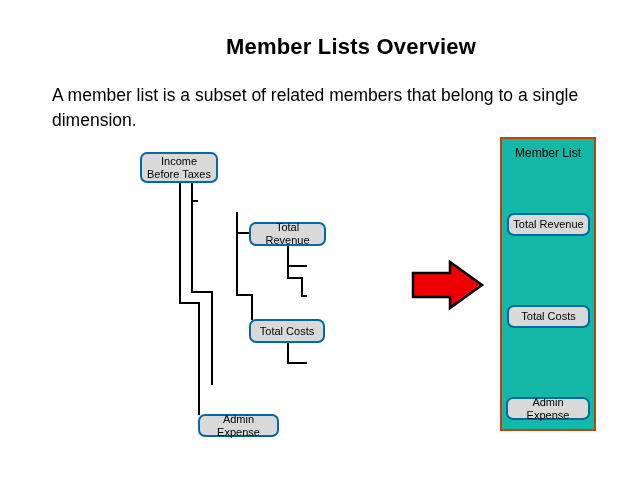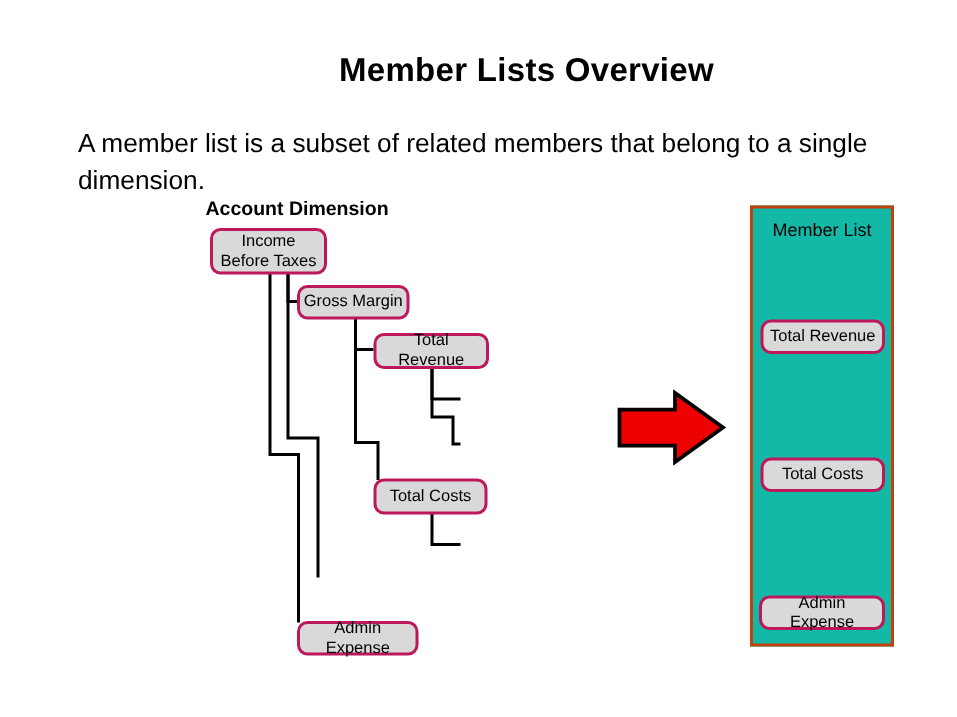--- a/index.html
+++ b/index.html
@@ -41,21 +41,21 @@
     position: absolute;
     left: 0; top: 0;
     width: 638px; height: 478px;
     pointer-events: none;
   }
   .connectors polyline { fill: none; stroke: #000000; stroke-width: 2; }
   .node {
     position: absolute;
     box-sizing: border-box;
     background: #d9d9d9;
-    border: 2px solid #be185d;
+    border: 2px solid #0369a1;
     border-radius: 7px;
     display: flex;
     align-items: center;
     justify-content: center;
     text-align: center;
     font-size: 11px;
     line-height: 1.18;
     white-space: pre-line;
     padding: 1px 2px;
   }
@@ -95,39 +95,37 @@
 </style>
 </head>
 <body>
 
 <div class="slide">
 
   <h1 class="title">Member Lists Overview</h1>
 
   <p class="body-text">A member list is a subset of related members that belong to a single dimension.</p>
 
-  <div class="diagram-heading">Account Dimension</div>
 
   <svg class="connectors" viewBox="0 0 638 478" xmlns="http://www.w3.org/2000/svg">
     <g>
       <polyline points="192,182 192,201 198,201"></polyline>
       <polyline points="237,212 237,233 249,233"></polyline>
       <polyline points="237,212 237,295 252,295 252,320"></polyline>
       <polyline points="288,245 288,266 307,266"></polyline>
       <polyline points="288,245 288,278 302,278 302,296 307,296"></polyline>
       <polyline points="288,342 288,363 307,363"></polyline>
       <polyline points="192,182 192,292 212,292 212,385"></polyline>
       <polyline points="180,182 180,303 199,303 199,415"></polyline>
     </g>
     <polygon points="413,273 450,273 450,262 482,285 450,308 450,297 413,297" fill="#ee0000" stroke="#000000" stroke-width="2.5"></polygon>
   </svg>
 
   <div class="node" id="node-income">Income
 Before Taxes</div>
-  <div class="node" id="node-gross-margin">Gross Margin</div>
   <div class="node" id="node-total-revenue">Total Revenue</div>
   <div class="node" id="node-total-costs">Total Costs</div>
   <div class="node" id="node-admin-expense">Admin Expense</div>
 
   <div class="member-list">
     <div class="member-list-heading">Member List</div>
   </div>
 
   <div class="node" id="ml-total-revenue">Total Revenue</div>
   <div class="node" id="ml-total-costs">Total Costs</div>

